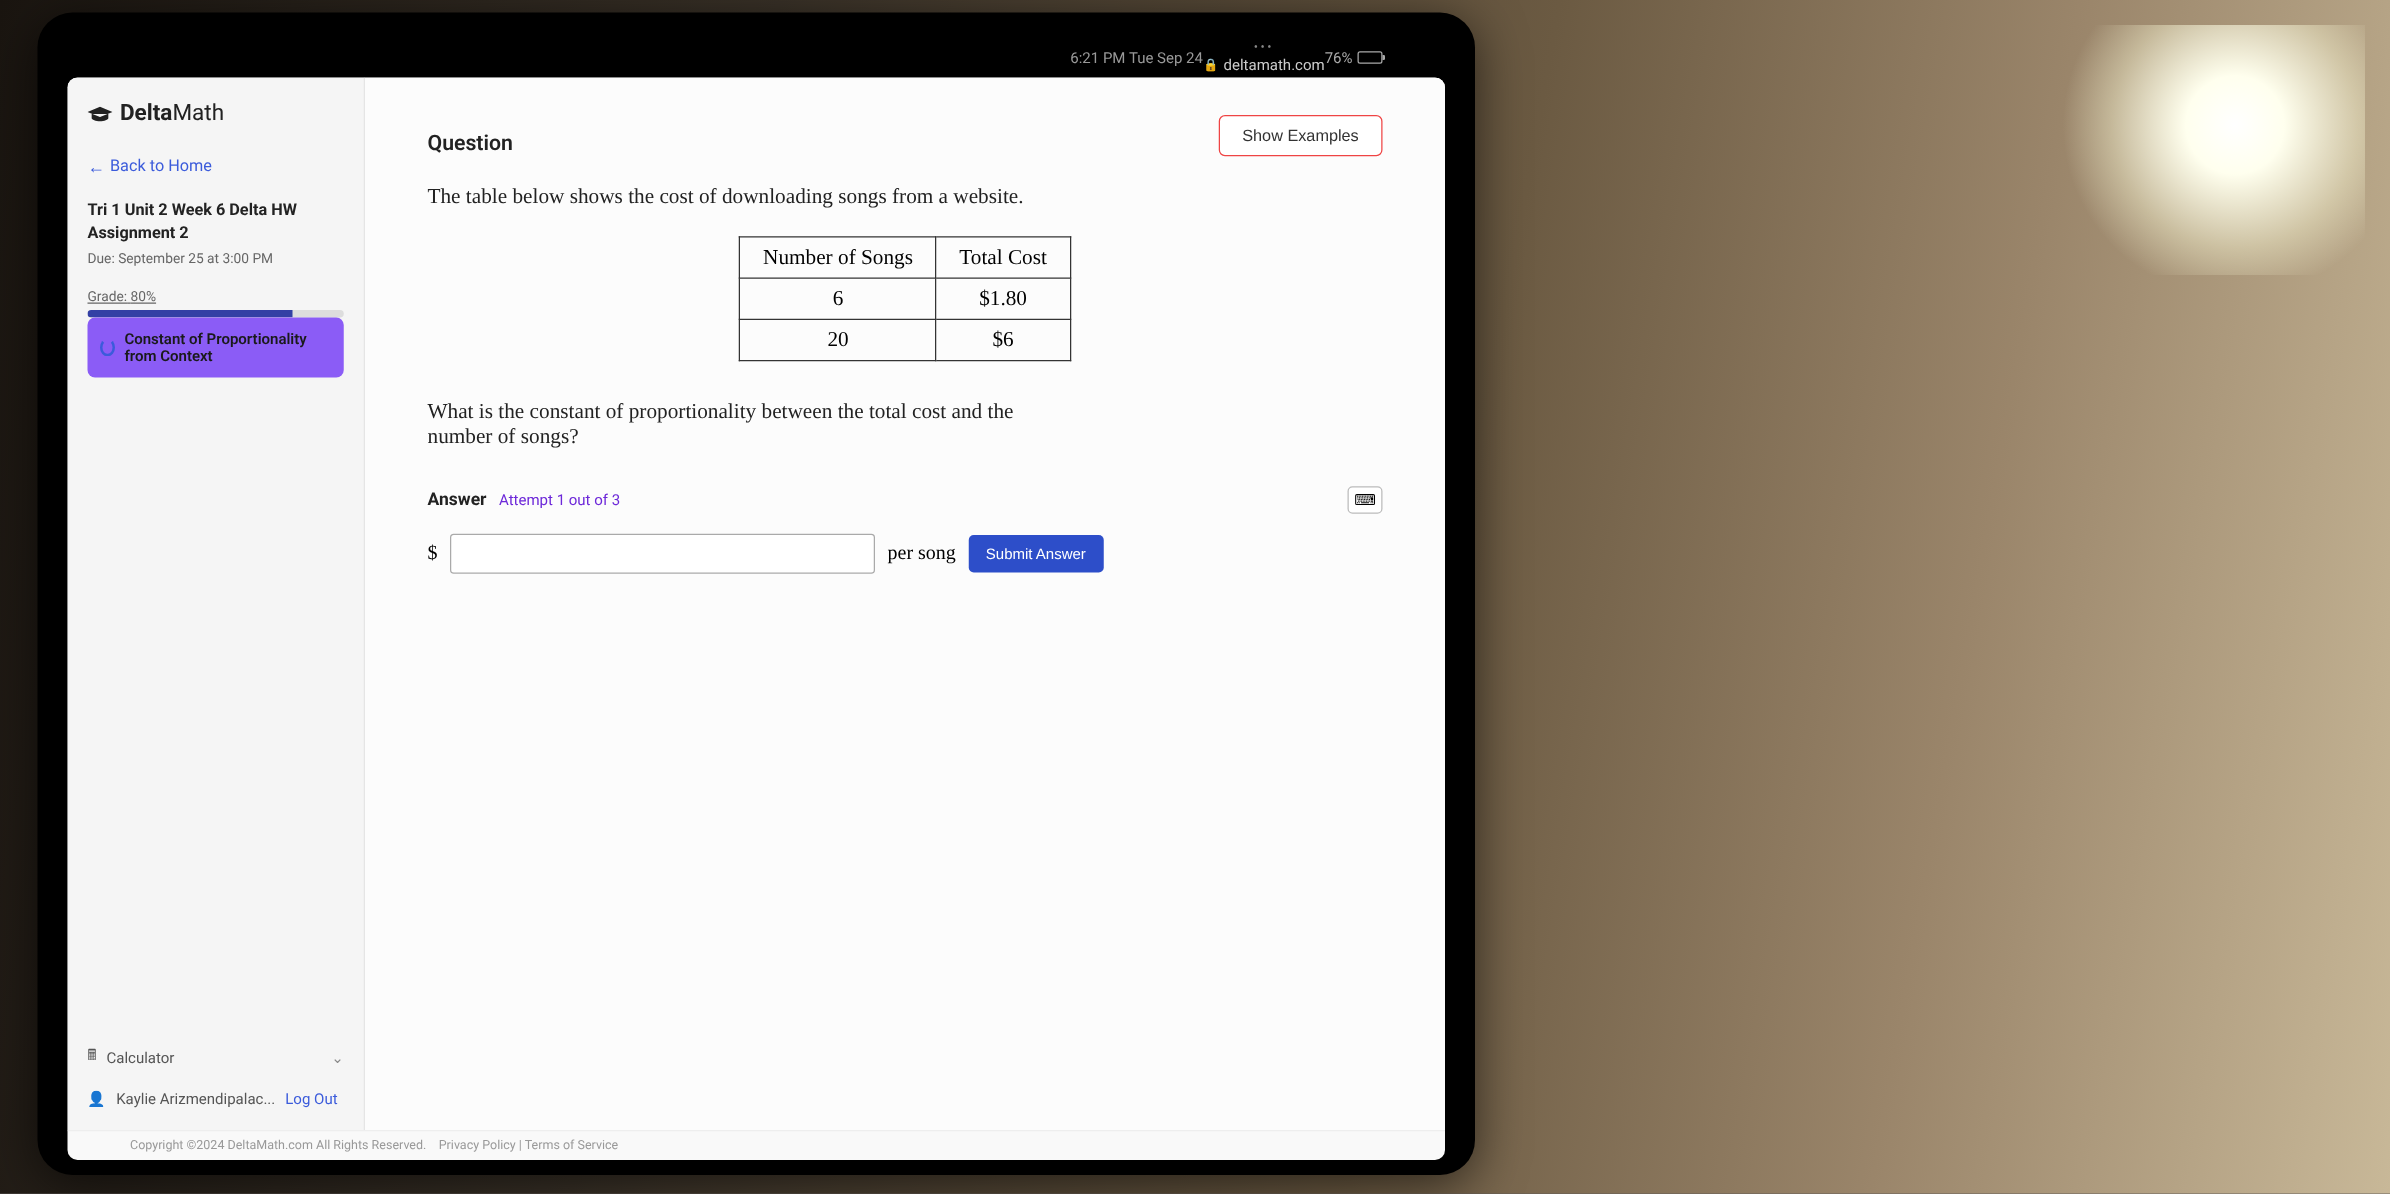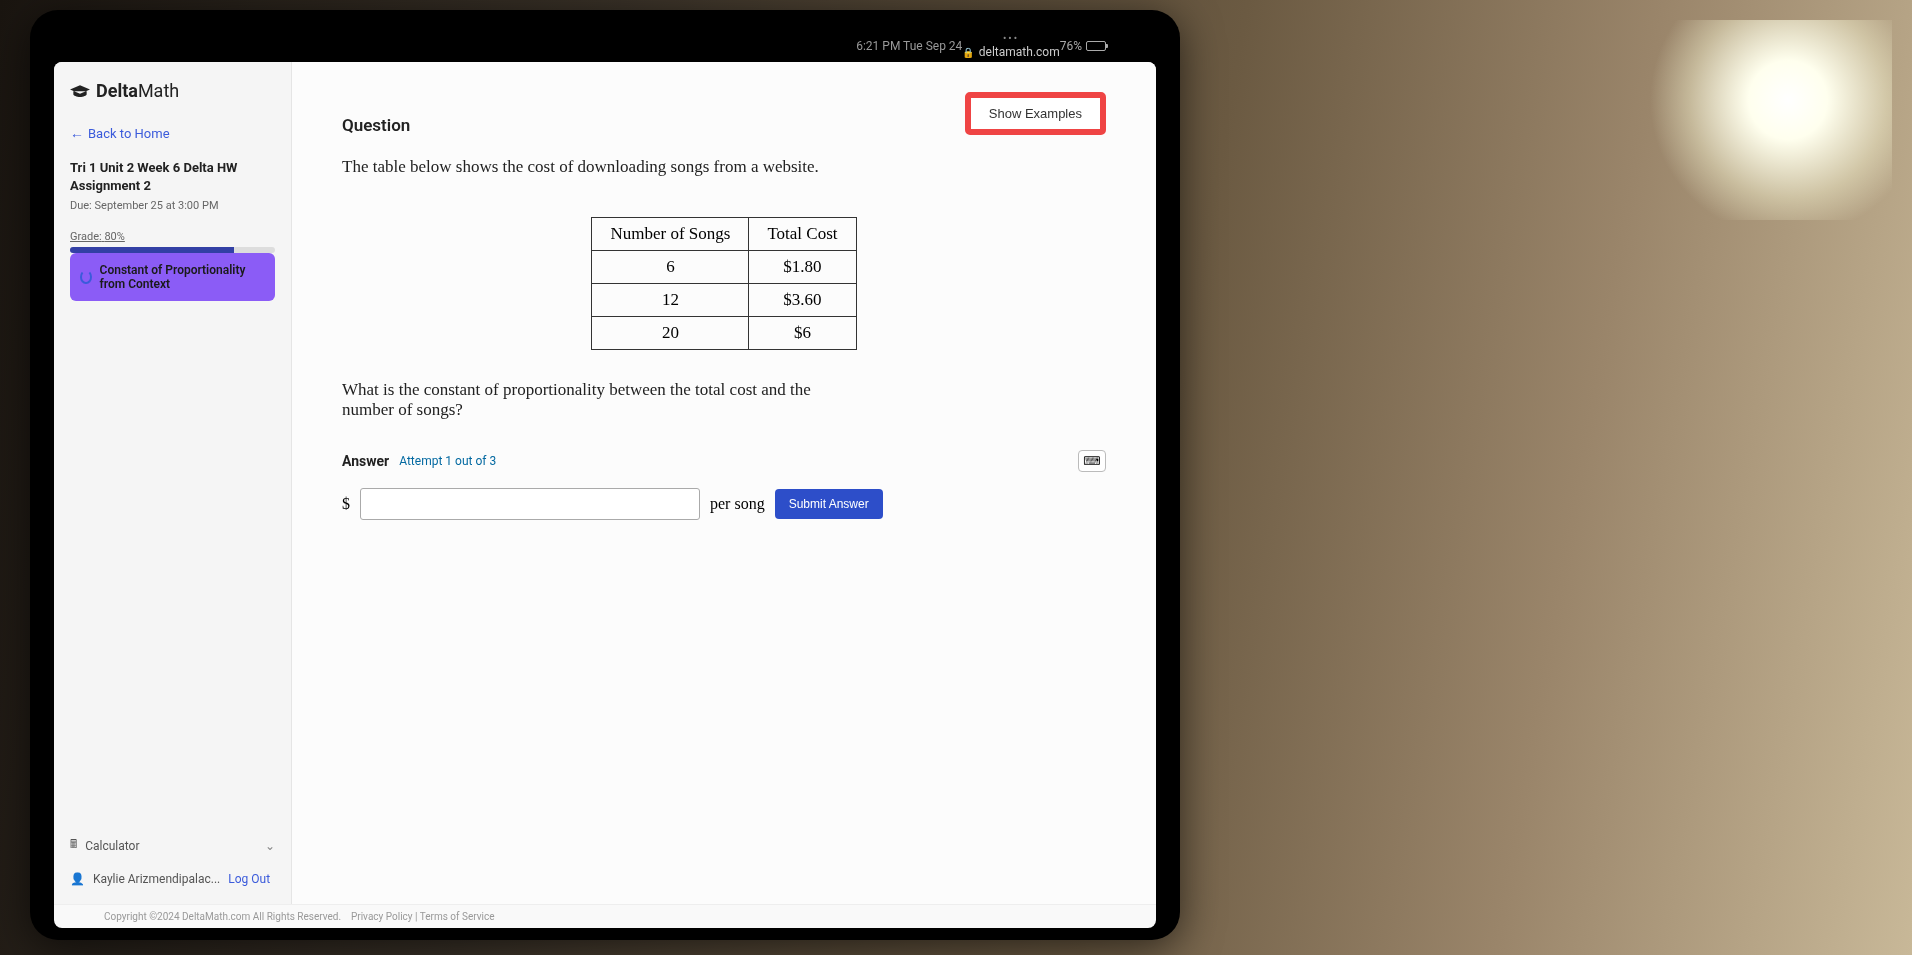--- a/index.html
+++ b/index.html
@@ -81,36 +81,36 @@
 .logout{color:#3b5bdb;}
 .main{
   flex:1; padding:30px 50px 10px 50px;
   overflow:auto;
   position:relative;
   background:#fcfcfc;
 }
 .q-header{display:flex;justify-content:space-between;align-items:flex-end;margin-bottom:22px;}
 .q-label{font-size:17px;font-weight:600;color:#222;}
 .examples-btn{
-  border:6px solid #ef4444;background:#fff;border-radius:5px;
+  border:1px solid #ef4444;background:#fff;border-radius:5px;
   padding:8px 18px;font-size:13px;color:#333;cursor:pointer;
 }
-.prompt{font-family:Georgia,serif;font-size:17px;color:#222;margin-bottom:40px;}
+.prompt{font-family:Georgia,serif;font-size:17px;color:#222;margin-bottom:22px;}
 .data-table{
   border-collapse:collapse;margin:0 auto 30px auto;
   font-family:Georgia,serif;font-size:17px;
 }
 .data-table th,.data-table td{
   border:1px solid #333;padding:6px 18px;text-align:center;
 }
 .data-table th{font-weight:400;}
 .prompt2{font-family:Georgia,serif;font-size:17px;color:#222;margin-bottom:30px;max-width:520px;}
 .answer-row{display:flex;align-items:center;gap:10px;margin-bottom:16px;}
 .answer-label{font-size:14px;font-weight:700;color:#222;}
-.attempt{font-size:12px;color:#0369a1;}
+.attempt{font-size:12px;color:#6d28d9;}
 .keyboard-btn{
   margin-left:auto;width:28px;height:22px;border:1px solid #bbb;
   border-radius:4px;background:#fff;display:flex;align-items:center;justify-content:center;
   cursor:pointer;font-size:12px;
 }
 .input-row{display:flex;align-items:center;gap:10px;}
 .dollar{font-family:Georgia,serif;font-size:16px;}
 .answer-input{
   width:340px;height:32px;border:1px solid #aaa;border-radius:3px;
   padding:4px 8px;font-size:14px;
@@ -220,24 +220,20 @@
             <th>Number of Songs</th>
             <th>Total Cost</th>
           </tr>
             </thead>
           <tbody>
             <tr>
               <td>6</td>
               <td>$1.80</td>
             </tr>
             <tr>
-              <td>12</td>
-              <td>$3.60</td>
-            </tr>
-            <tr>
               <td>20</td>
               <td>$6</td>
             </tr>
           </tbody>
         </table>
 
         <div class="prompt2">What is the constant of proportionality between the total cost and the number of songs?</div>
 
         <div class="answer-row">
           <span class="answer-label">Answer</span>

